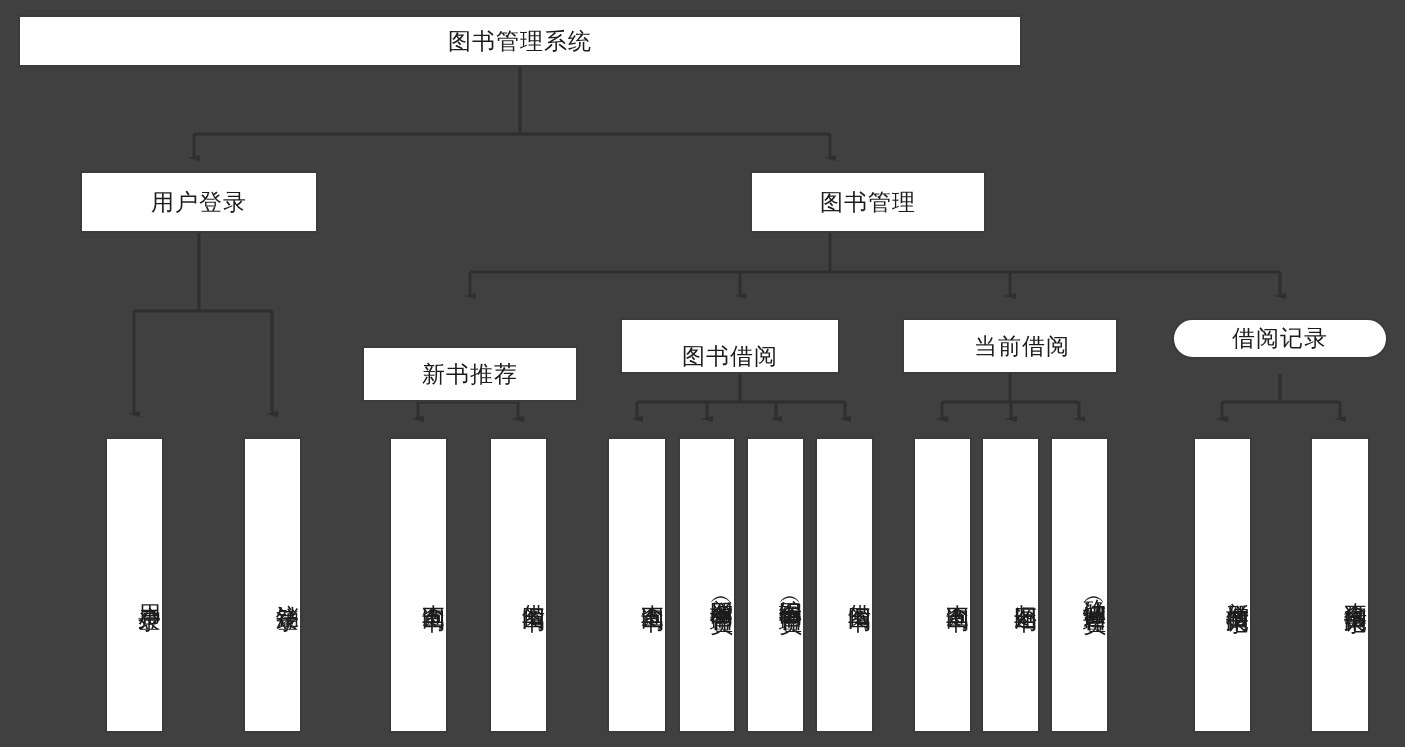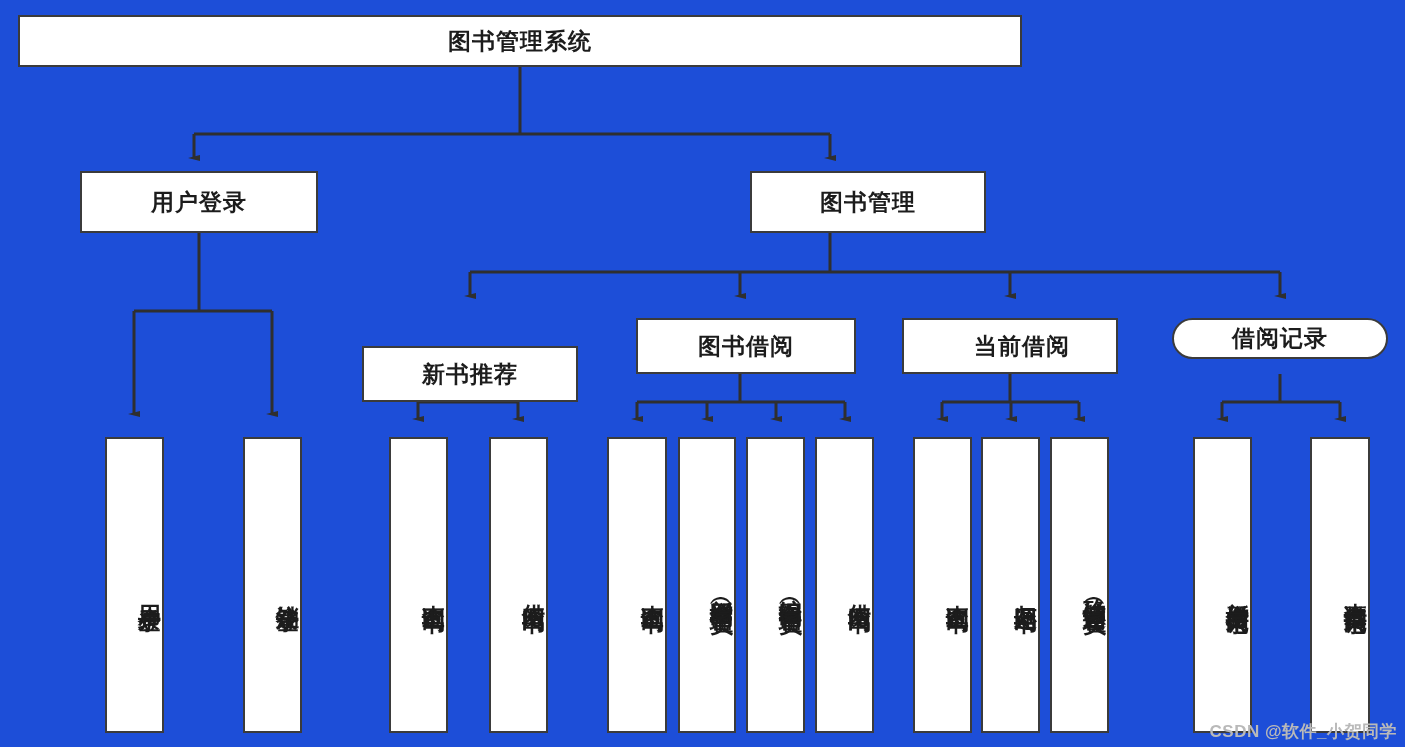--- a/index.html
+++ b/index.html
@@ -7,23 +7,22 @@
     padding: 0;
     background: #ffffff;
   }
   body {
     font-family: "Liberation Sans", "DejaVu Sans", sans-serif;
   }
   #canvas {
     position: relative;
     width: 1405px;
     height: 747px;
-    background: #1d4ed8;
+    background: #404040;
     overflow: hidden;
-    font-weight: bold;
   }
   svg#edges {
     position: absolute;
     left: 0;
     top: 0;
     width: 1405px;
     height: 747px;
     pointer-events: none;
   }
   .node {
@@ -128,21 +127,21 @@
   <div class="node horiz" style="left:80px; top:171px; width:238px; height:62px;">
     <span>用户登录</span>
   </div>
   <div class="node horiz" style="left:750px; top:171px; width:236px; height:62px;">
     <span>图书管理</span>
   </div>
 
   <div class="node horiz" style="left:362px; top:318px; width:216px; height:56px;margin-top:28px;">
     <span>新书推荐</span>
   </div>
-  <div class="node horiz" style="left:636px; top:318px; width:220px; height:56px;">
+  <div class="node horiz" style="left:620px; top:318px; width:220px; height:56px;align-items:flex-end;">
     <span>图书借阅</span>
   </div>
   <div class="node horiz" style="left:902px; top:318px; width:216px; height:56px;padding-left:24px;">
     <span>当前借阅</span>
   </div>
   <div class="node horiz" style="left:1172px; top:318px; width:216px; height:41px;border-radius:24px;">
     <span>借阅记录</span>
   </div>
 
   <div class="node vert" style="left:105px; top:437px; width:59px; height:296px;">
@@ -182,15 +181,14 @@
     <span class="vtext">确认归还（管理员）</span>
   </div>
 
   <div class="node vert" style="left:1193px; top:437px; width:59px; height:296px;">
     <span class="vtext">新增借阅记录</span>
   </div>
   <div class="node vert" style="left:1310px; top:437px; width:60px; height:296px;">
     <span class="vtext">查询借阅记录</span>
   </div>
 
-  <div class="watermark">CSDN @软件_小贺同学</div>
 
 </div>
 
 </body></html>

